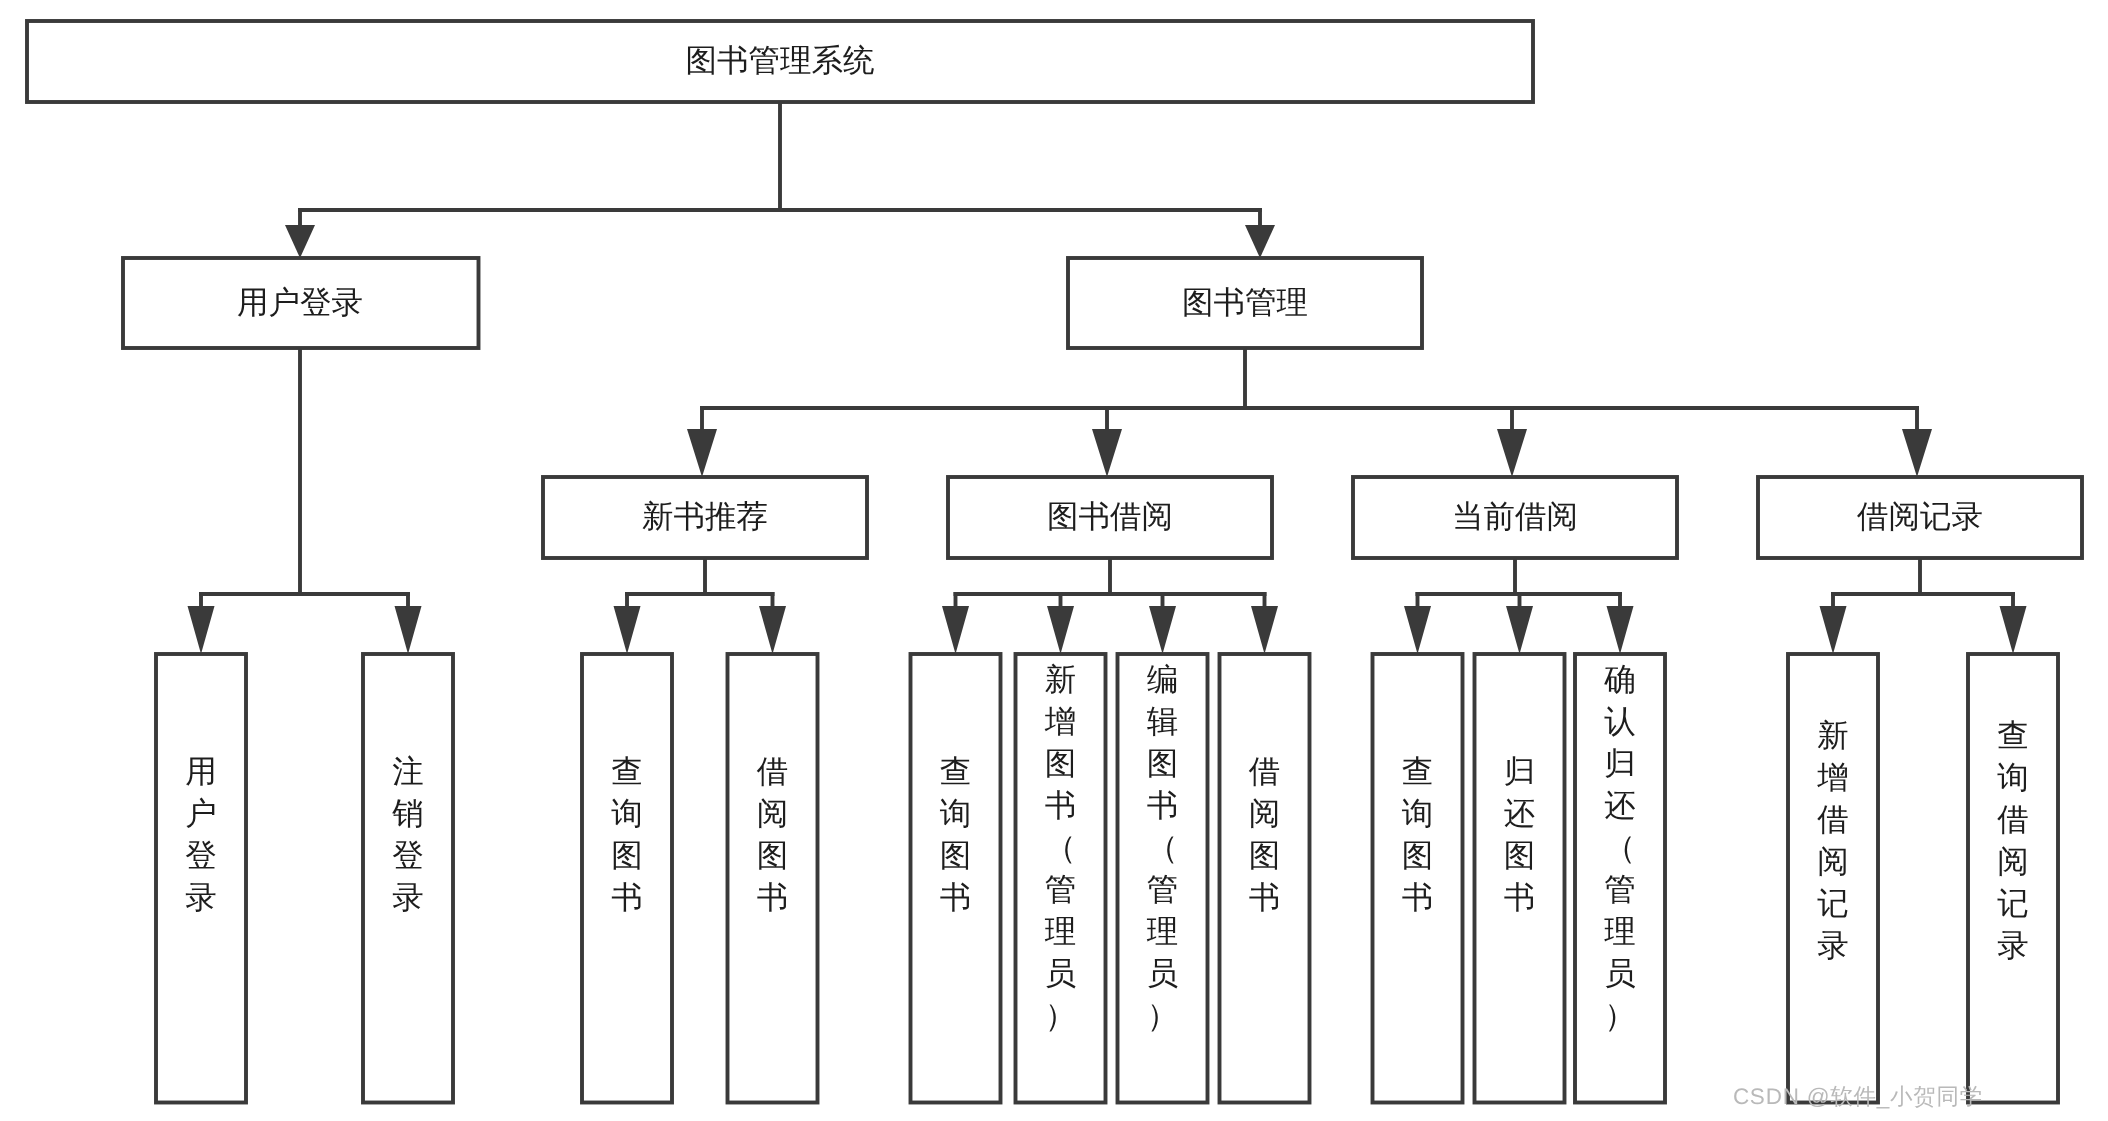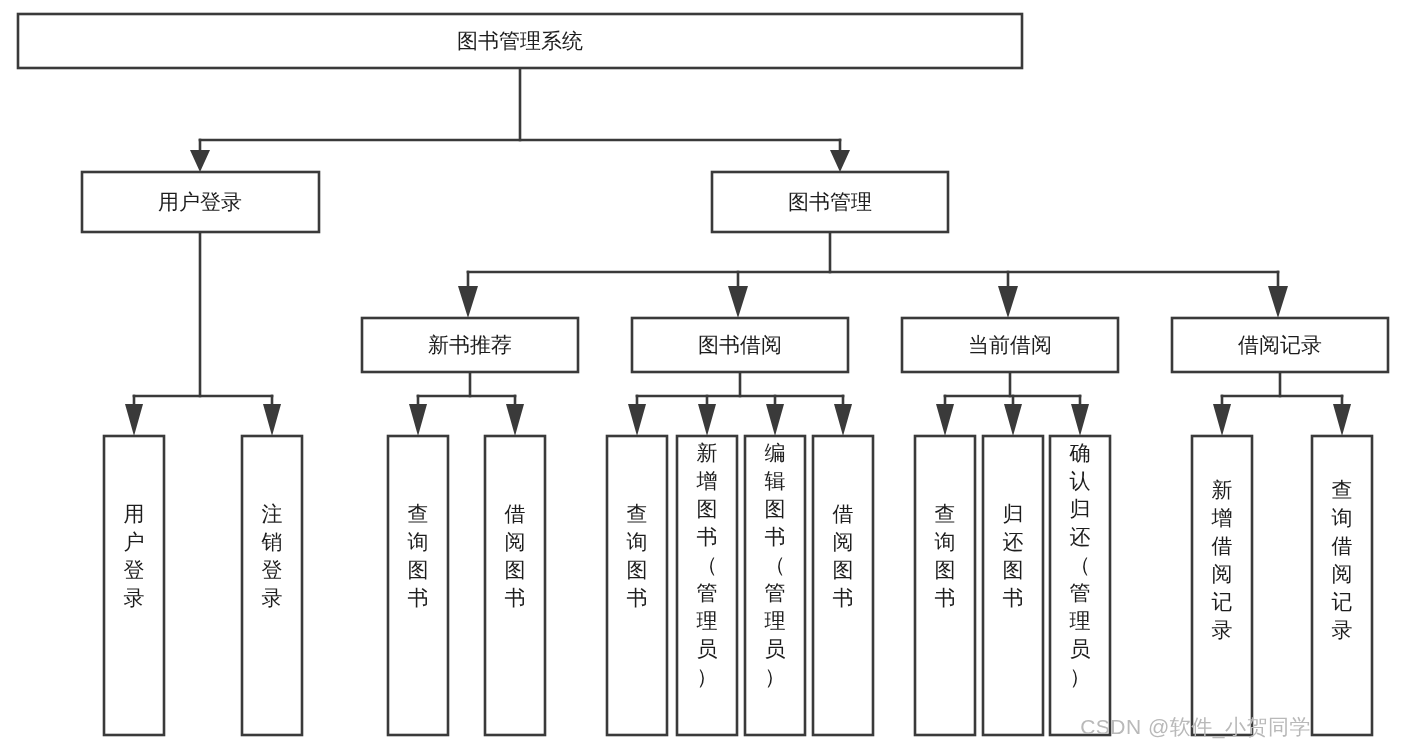--- a/index.html
+++ b/index.html
@@ -11,20 +11,21 @@
     width: 1405px;
     height: 747px;
     font-family: "Liberation Sans", "DejaVu Sans", sans-serif;
     overflow: hidden;
   }
   #diagram-root {
     position: relative;
     width: 1319px;
     height: 747px;
     background: #ffffff;
+    padding-left: 11px;
   }
   svg.diagram-canvas {
     position: absolute;
     top: 0;
     left: 0;
     width: 1405px;
     height: 747px;
   }
   .node-box {
     fill: #ffffff;
@@ -52,21 +53,21 @@
     font-family: "Liberation Sans", "DejaVu Sans", sans-serif;
     font-size: 21px;
     fill: #1d1d1d;
     text-anchor: middle;
   }
   .watermark {
     position: absolute;
     right: 8px;
     bottom: 6px;
     font-family: "Liberation Sans", "DejaVu Sans", sans-serif;
-    font-size: 21px;
+    font-size: 15px;
     color: #b9b9b9;
     letter-spacing: 0.5px;
     white-space: nowrap;
     user-select: none;
   }
 </style>
 </head>
 <body>
 
 <div id="diagram-root">

